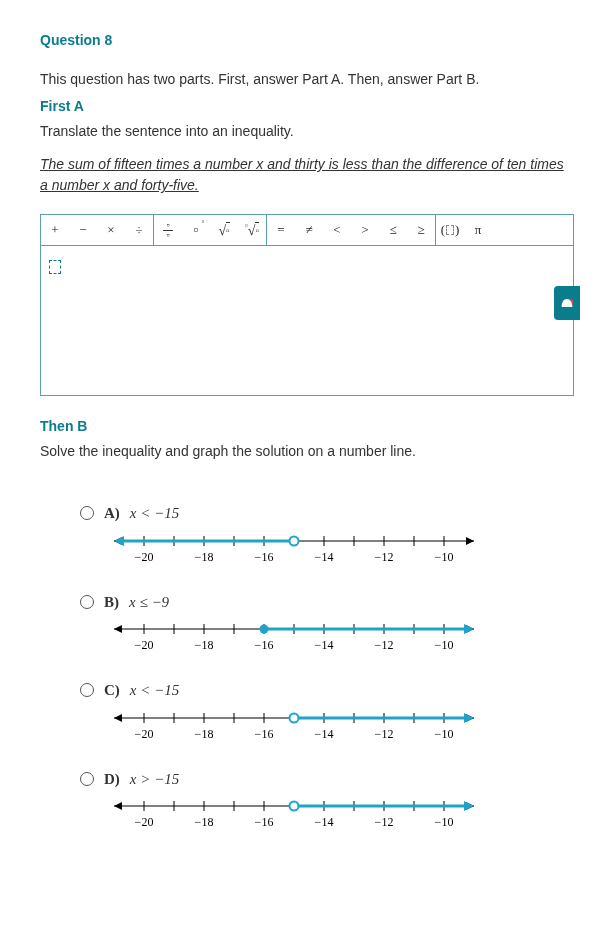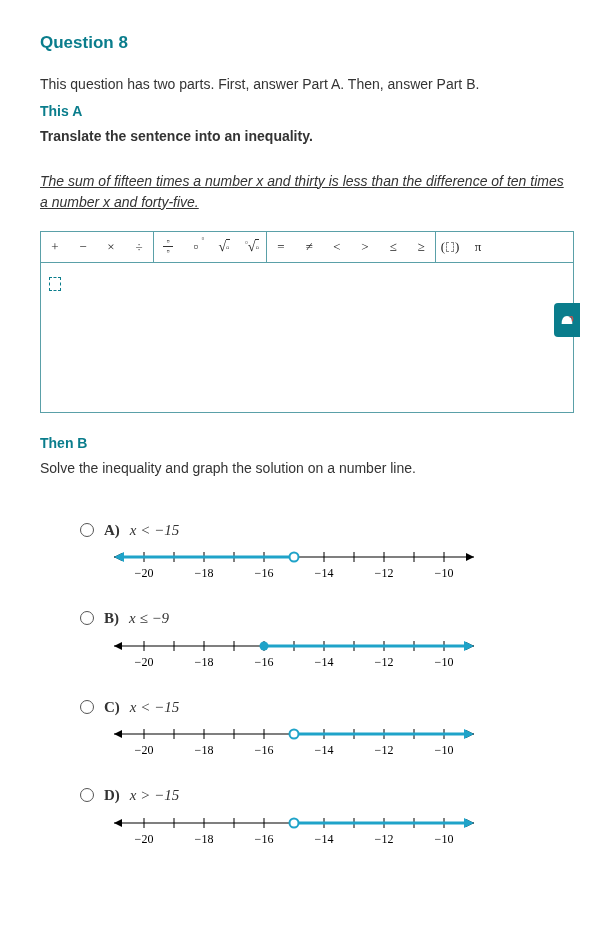--- a/index.html
+++ b/index.html
@@ -5,24 +5,24 @@
   * { box-sizing: border-box; margin: 0; padding: 0; }
   body {
     font-family: -apple-system, BlinkMacSystemFont, "Segoe UI", Arial, sans-serif;
     background: #fff;
     padding: 30px 40px;
     width: 614px;
     color: #333;
     font-size: 14px;
     line-height: 1.5;
   }
-  .q-title { color: #0a7d8c; font-weight: 700; font-size: 17px; margin-bottom: 18px; }
+  .q-title { color: #0a7d8c; font-weight: 700; font-size: 14px; margin-bottom: 18px; }
   .intro { }
   .part-label { color: #0a7d8c; font-weight: 700; margin: 6px 0 4px 0; }
-  .instr { margin-bottom: 24px; font-weight: bold; }
+  .instr { margin-bottom: 12px; }
   .italic { font-style: italic; color: #333; margin-bottom: 18px; text-decoration: underline; }
 
   .editor-wrap { margin: 8px 0 20px 0; position: relative; }
   .toolbar {
     display: flex; align-items: center;
     border: 1px solid #5aa0a8;
     height: 32px;
     font-size: 13px;
     color: #222;
   }
@@ -80,21 +80,21 @@
 
   .paren-box { display:inline-flex; align-items:center; font-family:"Times New Roman",serif; }
   .paren-box .inner { border:1px dashed #888; width:8px; height:10px; margin:0 1px; }
 </style>
 </head>
 <body>
 
 <h2 class="q-title">Question 8</h2>
 
 <p class="intro">This question has two parts. First, answer Part A. Then, answer Part B.</p>
-<p class="part-label">This A</p>
+<p class="part-label">First A</p>
 <p class="instr">Translate the sentence into an inequality.</p>
 <p class="italic">The sum of fifteen times a number x and thirty is less than the difference of ten times a number x and forty-five.</p>
 
 <div class="editor-wrap">
   <div class="toolbar">
     <div class="tb">+</div>
     <div class="tb">−</div>
     <div class="tb">×</div>
     <div class="tb">÷</div>
     <div class="sep"></div>

